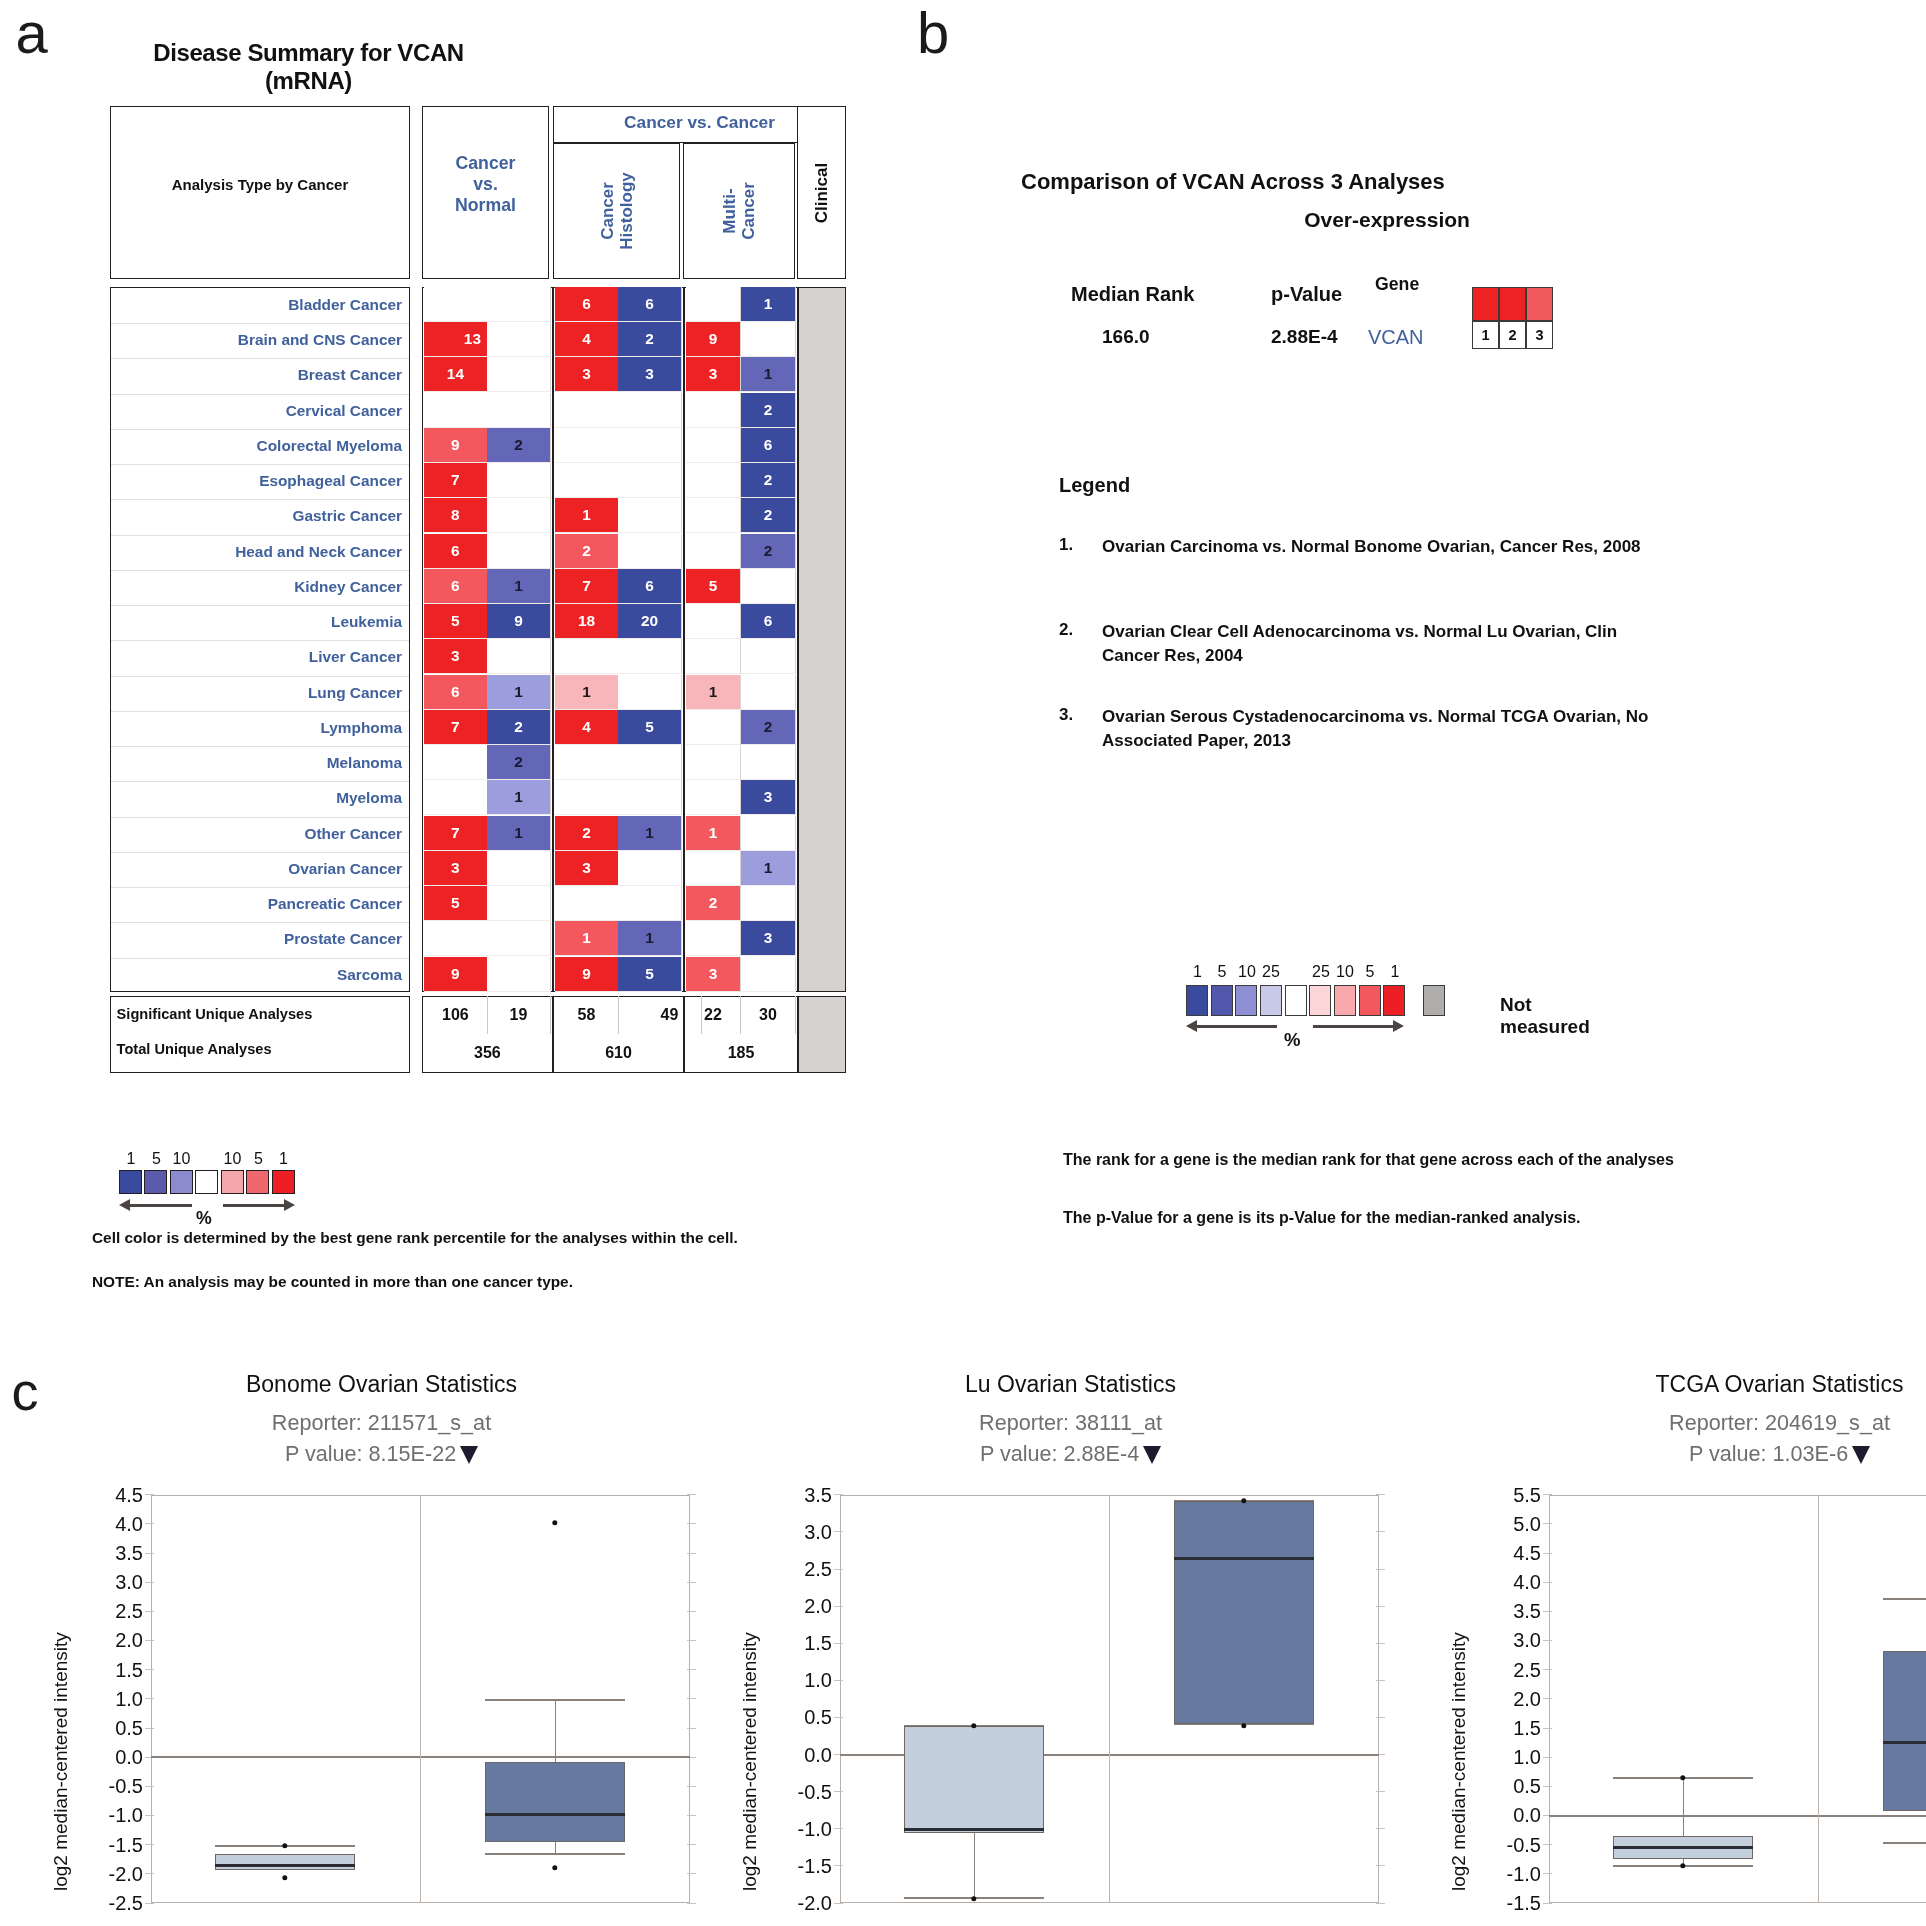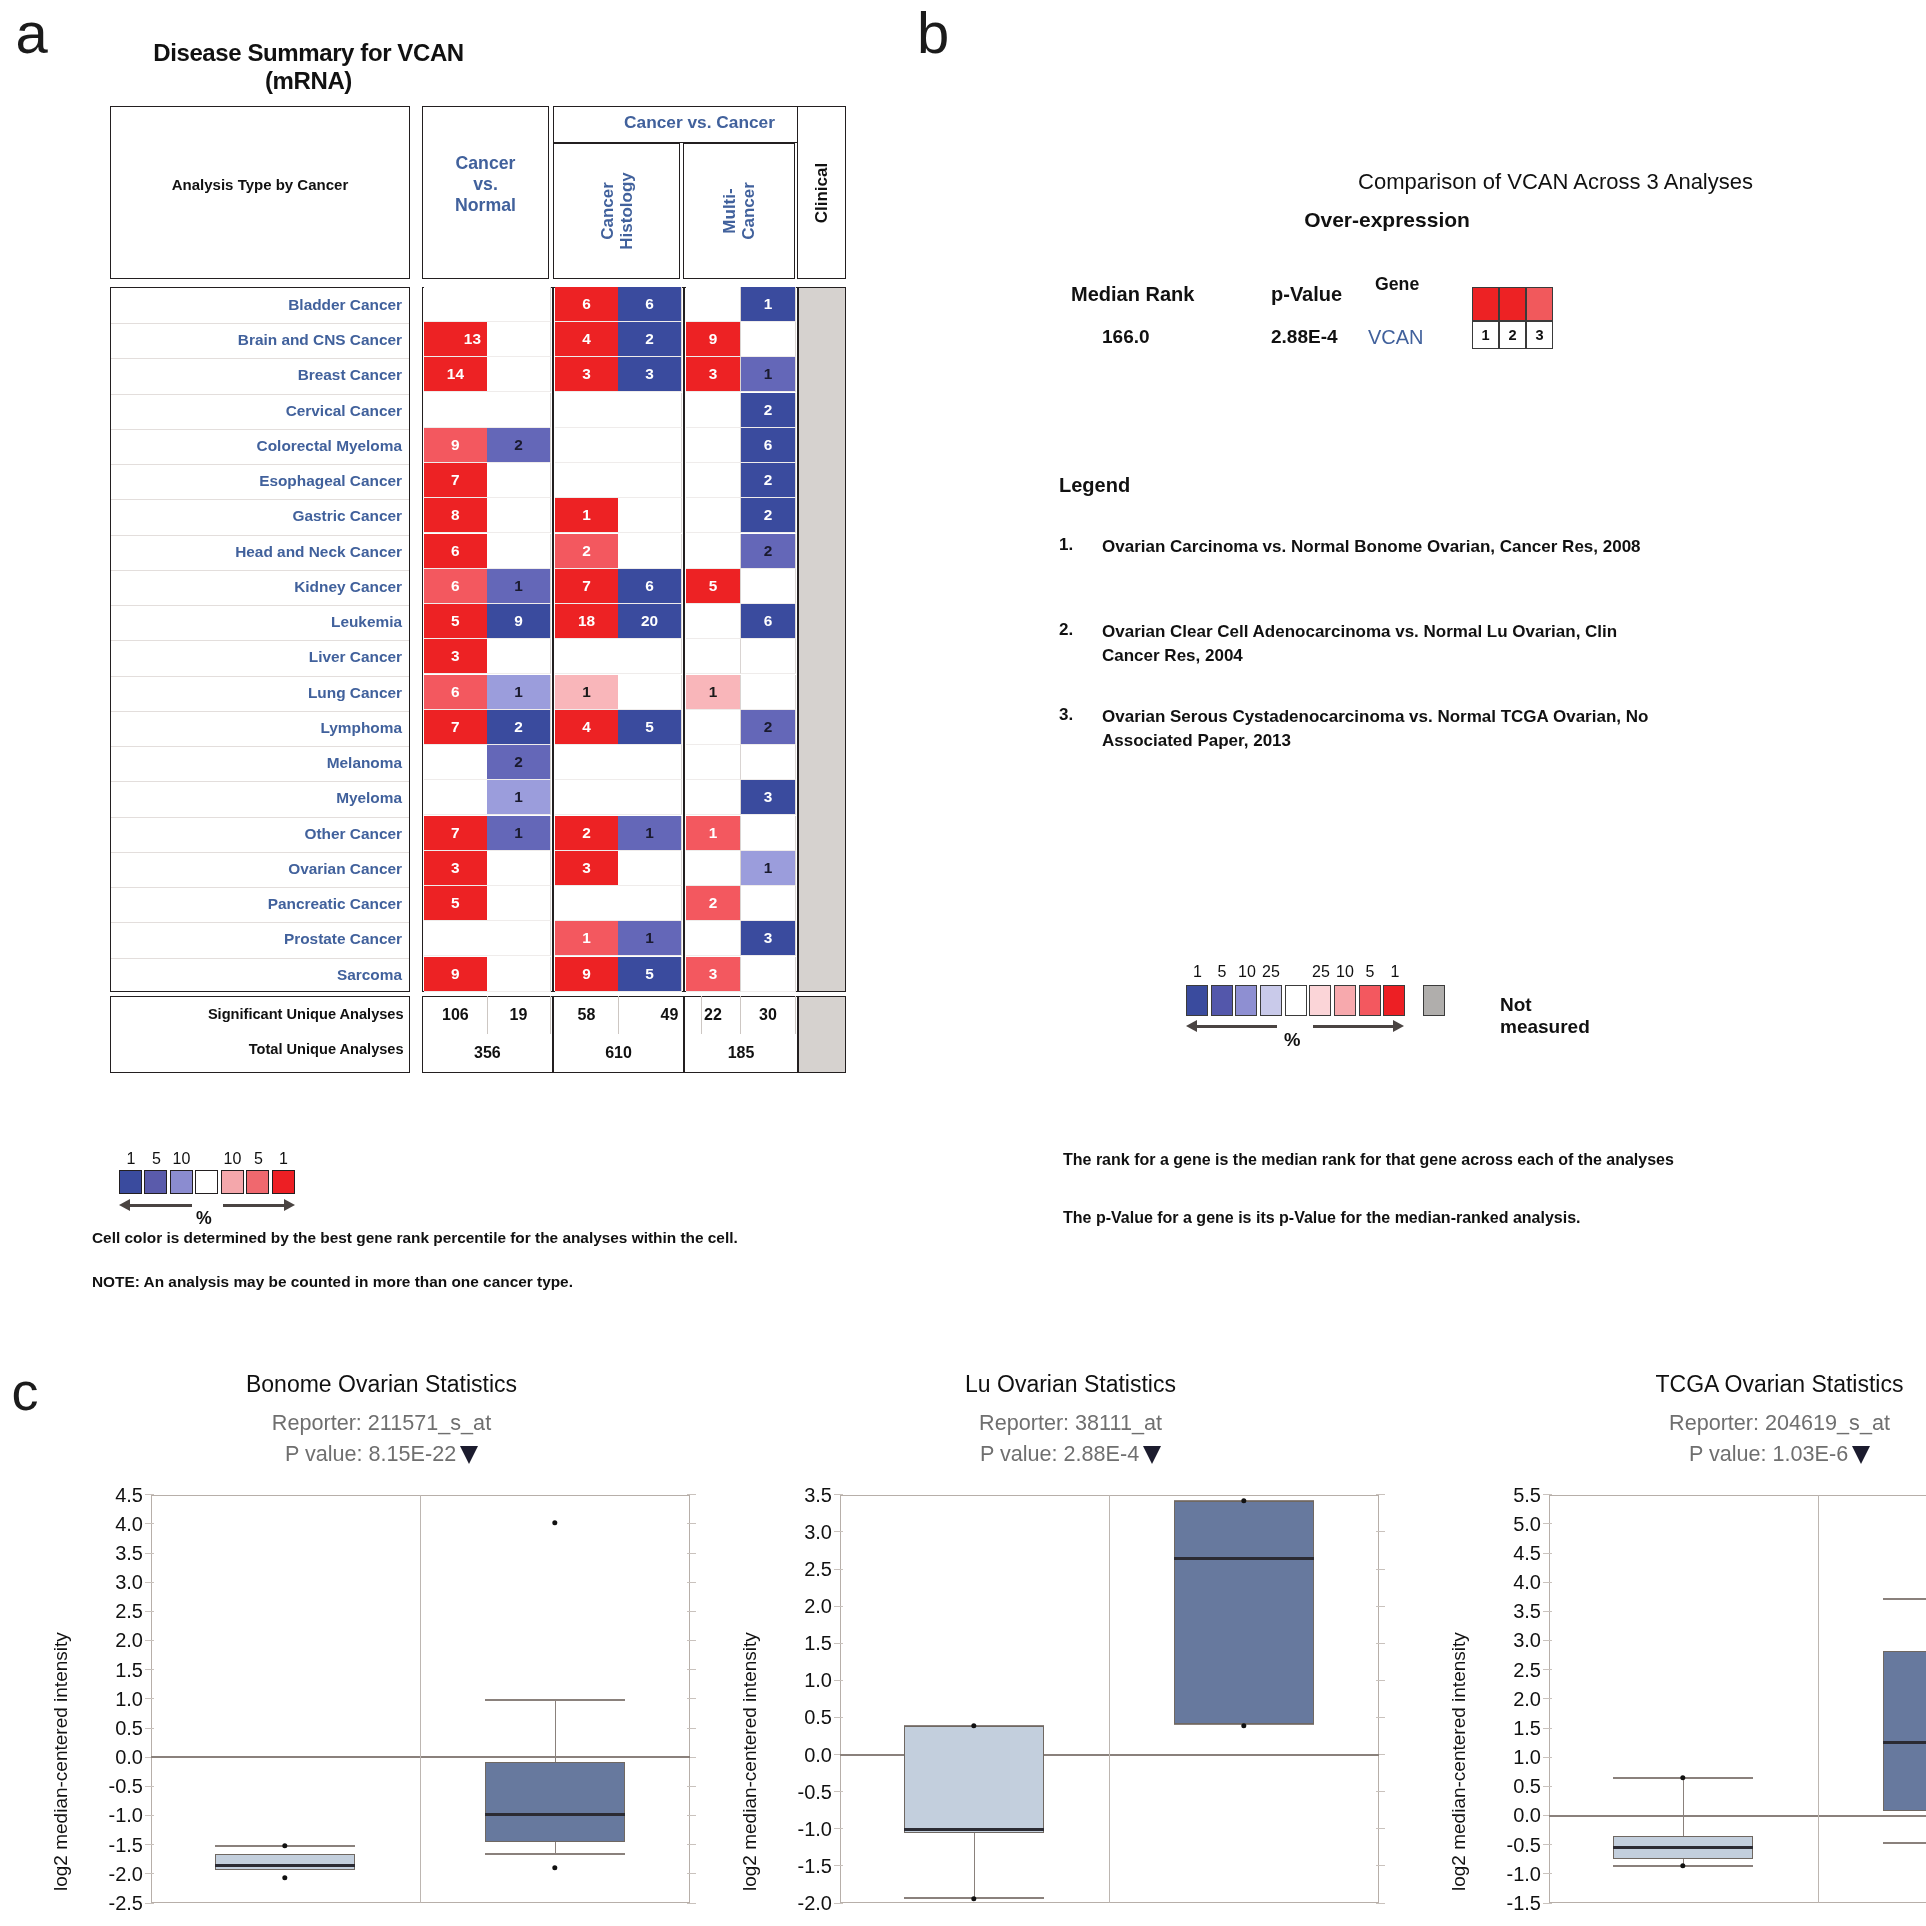--- a/index.html
+++ b/index.html
@@ -33,36 +33,36 @@
   #grid-left{position:absolute;left:110px;top:287px;width:300px;height:705px;border:1.9px solid #231f20;box-sizing:border-box;background:#fff;}
   .row-label{position:absolute;right:7px;width:285px;text-align:right;font-size:15.4px;font-weight:bold;color:#41619c;}
   .row-sep{position:absolute;left:0;right:0;height:1.2px;background:#e3dedc;}
 
   #grid-right{position:absolute;left:422px;top:287px;width:424px;height:705px;}
   .gcol{position:absolute;top:0;bottom:0;box-sizing:border-box;}
   .cell{position:absolute;box-sizing:border-box;display:flex;align-items:center;justify-content:center;font-size:15.4px;font-weight:bold;border-bottom:0.8px solid #efeceb;border-right:0.8px solid #d9d4d2;}
 
   
   #sum-left{position:absolute;left:110px;top:996px;width:300px;height:77px;border:1.9px solid #231f20;box-sizing:border-box;background:#fff;}
-  #sum-left .slab{position:absolute;right:5.4px;width:287px;text-align:right;font-size:14.6px;font-weight:bold;color:#111;}
+  #sum-left .slab{position:absolute;right:5.4px;width:287px;text-align:left;font-size:14.6px;font-weight:bold;color:#111;}
   #sum-right{position:absolute;left:422px;top:996px;width:368px;height:77px;}
   .sumcell{position:absolute;display:flex;align-items:center;justify-content:center;font-size:16px;font-weight:bold;box-sizing:border-box;}
 
   
   #leg-a{position:absolute;left:119px;top:1150px;}
   .sw{position:absolute;width:23px;height:24px;border:1.5px solid #231f20;box-sizing:border-box;}
   .swnum{position:absolute;font-size:16px;font-weight:400;text-align:center;width:27px;}
   .arrow-line{position:absolute;height:2.7px;background:#4a4442;}
   .arrow-head{position:absolute;width:0;height:0;border-top:6.5px solid transparent;border-bottom:6.5px solid transparent;}
   #pct-a{position:absolute;font-size:17.7px;font-weight:bold;}
   .note{position:absolute;font-size:15.4px;font-weight:bold;line-height:1.42;}
 
   
   #panel-b{position:absolute;left:886px;top:0;width:1249px;height:1329px;}
-  #b-title1{position:absolute;left:135px;top:169px;width:732px;text-align:right;font-size:22px;font-weight:normal;}
+  #b-title1{position:absolute;left:135px;top:169px;width:732px;text-align:left;font-size:22px;font-weight:bold;}
   #b-title2{position:absolute;left:135px;top:208px;width:732px;text-align:center;font-size:21px;font-weight:bold;}
   .bhdr{position:absolute;font-size:20px;font-weight:bold;}
   .bval{position:absolute;font-size:19px;font-weight:bold;}
   #gene-name{position:absolute;font-size:20px;color:#41619c;font-weight:400;}
   #gene-boxes{position:absolute;left:586px;top:287px;}
   .gbox-top{position:absolute;width:27px;height:34px;border:1.2px solid #3a3a3a;box-sizing:border-box;}
   .gbox-bot{position:absolute;width:27px;height:28px;border:1.2px solid #3a3a3a;box-sizing:border-box;background:#fff;display:flex;align-items:center;justify-content:center;font-size:14.6px;font-weight:bold;}
   #legend-word{position:absolute;left:173px;top:474px;font-size:20px;font-weight:bold;}
   .leg-item-num{position:absolute;font-size:17px;font-weight:bold;}
   .leg-item-txt{position:absolute;font-size:17px;font-weight:bold;line-height:1.42;width:570px;}

